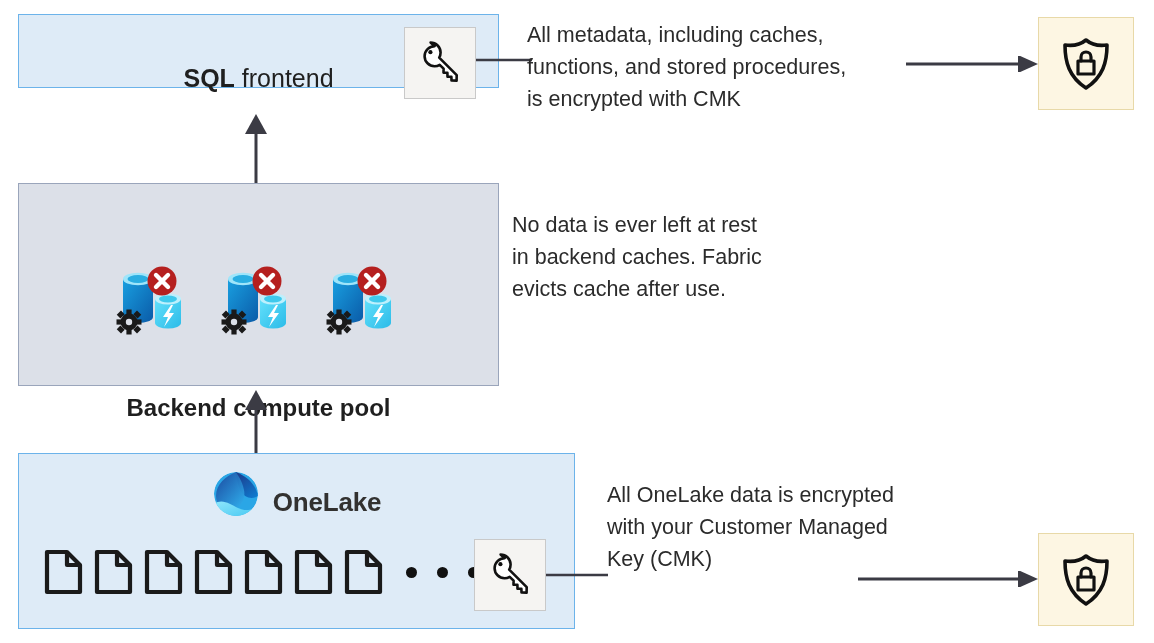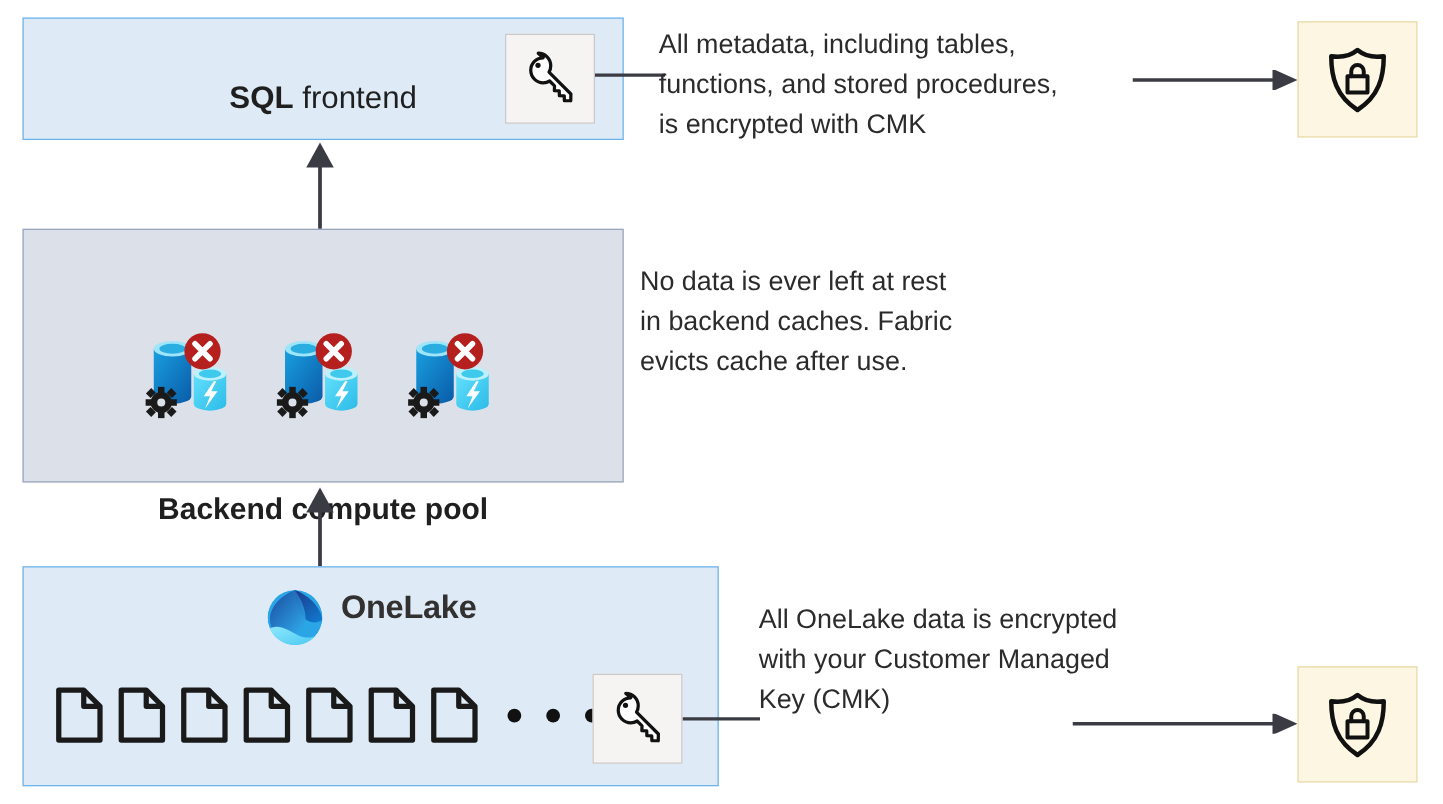--- a/index.html
+++ b/index.html
@@ -23,21 +23,21 @@
     height: 643px;
   }
 
   
   .box {
     position: absolute;
     box-sizing: border-box;
   }
   .box-sql {
     left: 18px; top: 14px;
-    width: 481px; height: 98px;
+    width: 481px; height: 74px;
     background: #deebf7;
     border: 1px solid #6cb3ea;
   }
   .box-backend {
     left: 18px; top: 183px;
     width: 481px; height: 203px;
     background: #dce0e8;
     border: 1px solid #9aa5bb;
   }
   .box-onelake {
@@ -108,21 +108,21 @@
   .annot-1 { left: 527px; top: 20px; width: 400px; }
   .annot-2 { left: 512px; top: 210px; width: 330px; }
   .annot-3 { left: 607px; top: 480px; width: 390px; }
 
   
   .onelake-head {
     position: absolute;
     left: 18px; top: 470px;
     width: 557px;
     display: flex;
-    align-items: flex-start;
+    align-items: flex-end;
     justify-content: center;
     gap: 13px;
   }
   .onelake-label {
     font-size: 26px;
     font-weight: 700;
     color: #323130;
     letter-spacing: -0.2px;
   }
 
@@ -465,21 +465,21 @@
     <span>
       <svg width="54" height="56" viewBox="0 0 54 56">
         <path d="M27 4 C21 9 13 10 6 9 C6 26 10 41 27 52 C44 41 48 26 48 9 C41 10 33 9 27 4 Z" fill="none" stroke="#111111" stroke-width="3.6" stroke-linejoin="round"></path>
         <rect x="19" y="25" width="16" height="13" fill="none" stroke="#111111" stroke-width="3.2" stroke-linejoin="round"></rect>
         <path d="M22 25 v-4 a5 5 0 0 1 10 0 v4" fill="none" stroke="#111111" stroke-width="3.2" stroke-linecap="round"></path>
       </svg>
     </span>
   </div>
 
   
-  <div class="annot annot-1">All metadata, including tables,
+  <div class="annot annot-1">All metadata, including caches,
 functions, and stored procedures,
 is encrypted with CMK</div>
   <div class="annot annot-3">All OneLake data is encrypted
 with your Customer Managed
 Key (CMK)</div>
   <div class="annot annot-2">No data is ever left at rest
 in backend caches. Fabric
 evicts cache after use.</div>
 
 </div>

